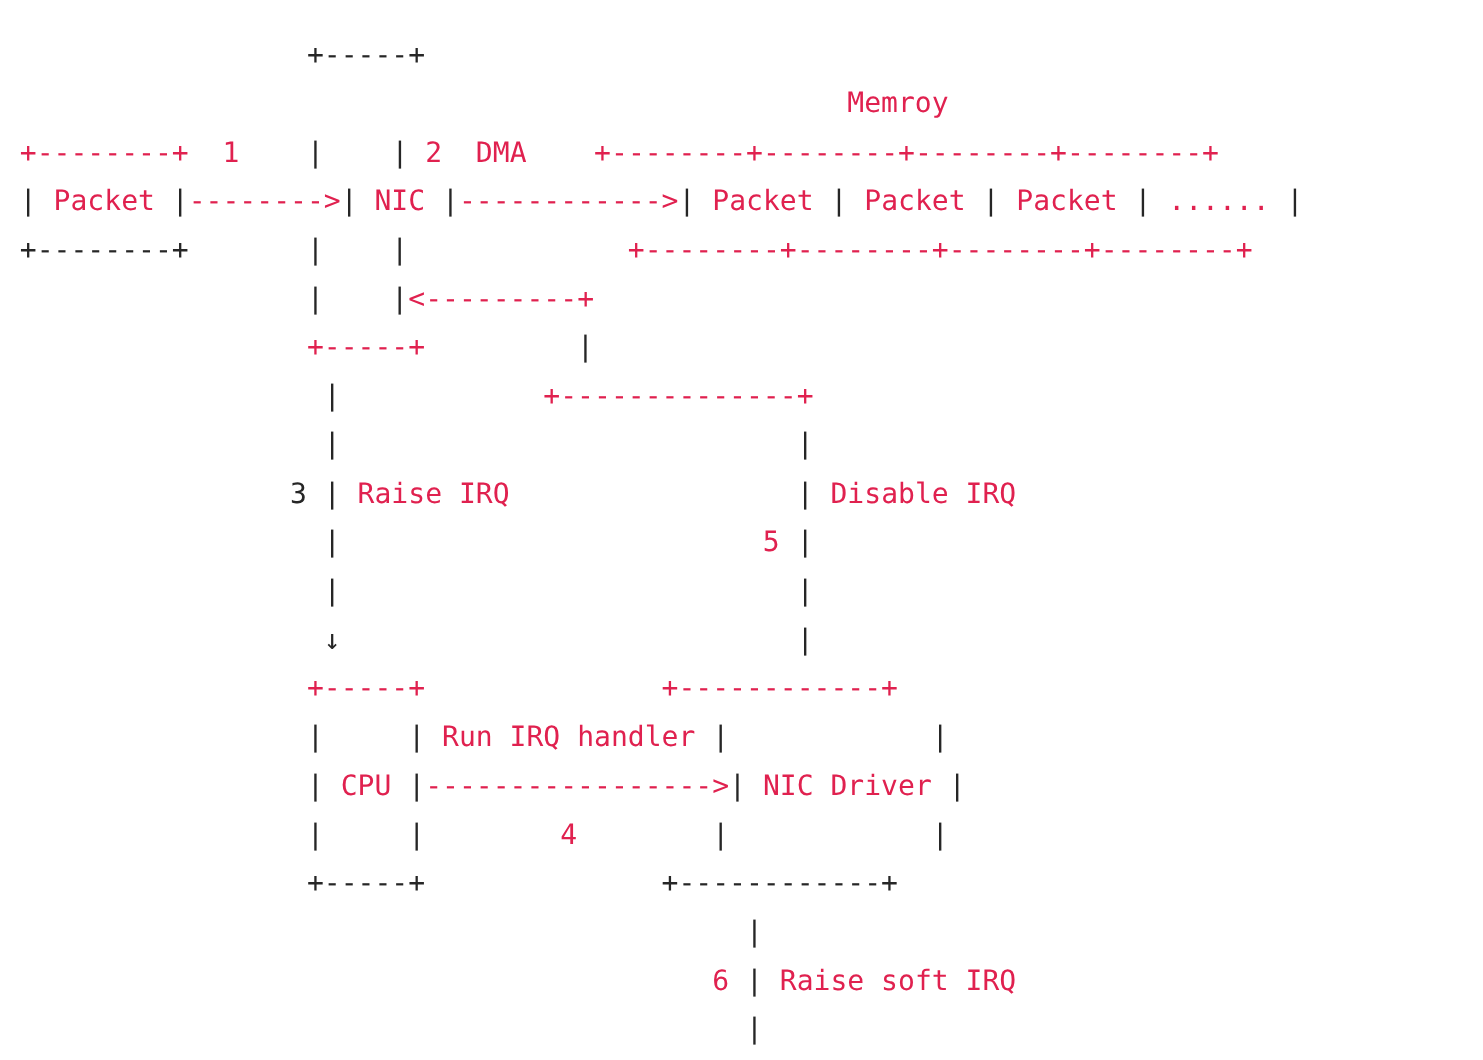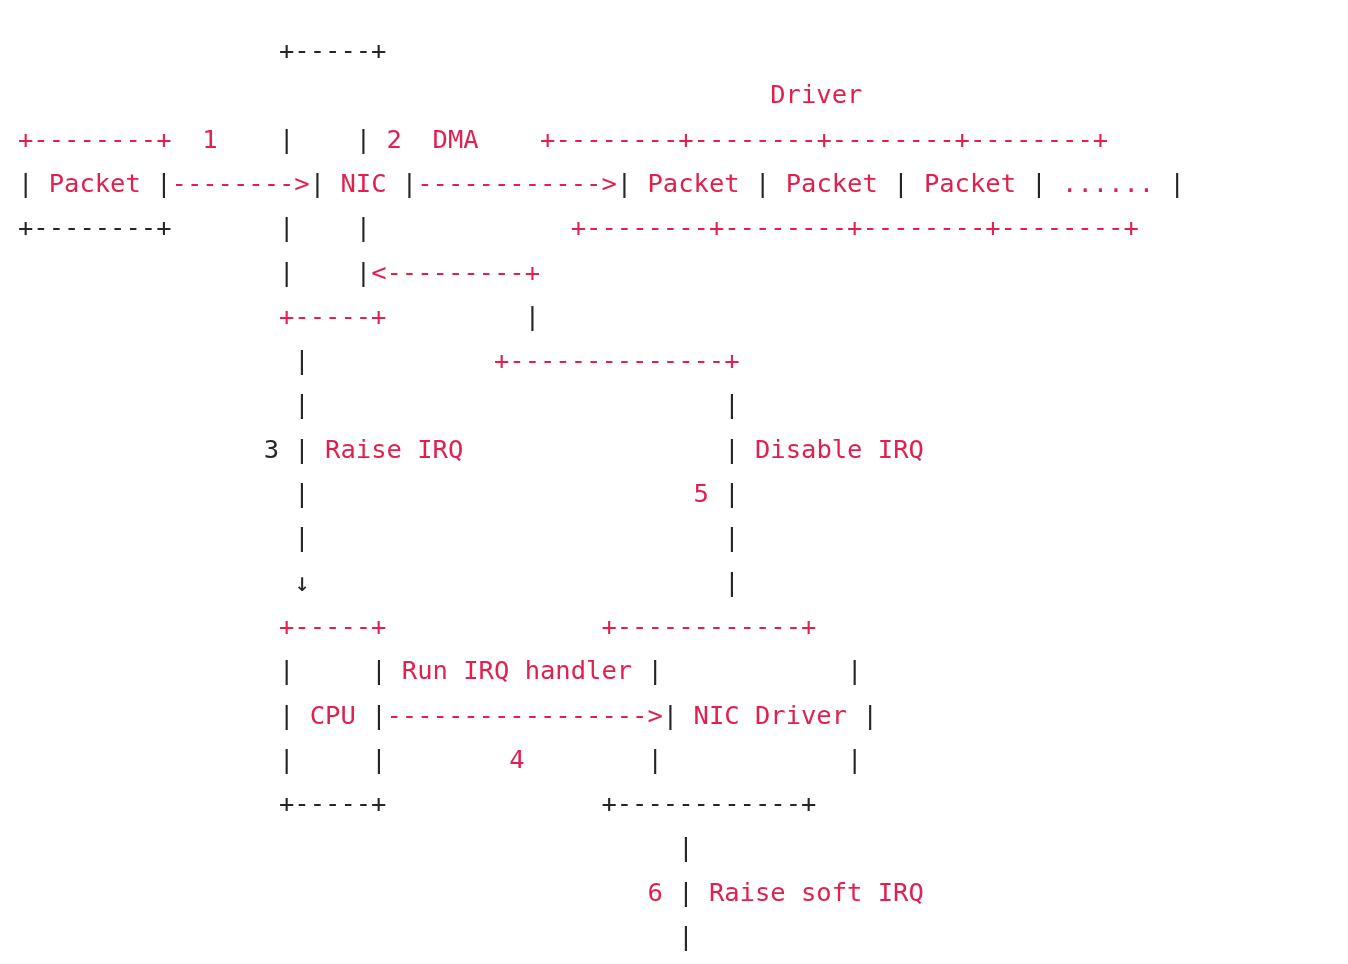--- a/index.html
+++ b/index.html
@@ -36,21 +36,21 @@
     font-family: "DejaVu Sans Mono", "Liberation Mono", monospace;
   }
   .c-red   { color: #e0214f; }
   .c-dark  { color: #262626; }
 </style>
 </head>
 <body>
 
 <div id="ascii-canvas">
     <div class="ascii-row" style="top: 28px; padding-left: 18px; font-size: 25.5px; line-height: 44.3px;"><span class="c-pad" style="color: transparent;">                 </span><span class="c-dark" style="color: rgb(38, 38, 38);">+-----+</span></div>
-    <div class="ascii-row" style="top: 72.3px; padding-left: 18px; font-size: 25.5px; line-height: 44.3px;"><span class="c-pad" style="color: transparent;">                                                 </span><span class="c-red" style="color: rgb(224, 33, 79);">Driver</span></div>
+    <div class="ascii-row" style="top: 72.3px; padding-left: 18px; font-size: 25.5px; line-height: 44.3px;"><span class="c-pad" style="color: transparent;">                                                 </span><span class="c-red" style="color: rgb(224, 33, 79);">Memroy</span></div>
     <div class="ascii-row" style="top: 116.6px; padding-left: 18px; font-size: 25.5px; line-height: 44.3px;"><span class="c-red" style="color: rgb(224, 33, 79);">+--------+</span><span class="c-pad" style="color: transparent;">  </span><span class="c-red" style="color: rgb(224, 33, 79);">1</span><span class="c-pad" style="color: transparent;">    </span><span class="c-dark" style="color: rgb(38, 38, 38);">|</span><span class="c-pad" style="color: transparent;">    </span><span class="c-dark" style="color: rgb(38, 38, 38);">|</span><span class="c-pad" style="color: transparent;"> </span><span class="c-red" style="color: rgb(224, 33, 79);">2</span><span class="c-pad" style="color: transparent;">  </span><span class="c-red" style="color: rgb(224, 33, 79);">DMA</span><span class="c-pad" style="color: transparent;">    </span><span class="c-red" style="color: rgb(224, 33, 79);">+--------+--------+--------+--------+</span></div>
     <div class="ascii-row" style="top: 160.9px; padding-left: 18px; font-size: 25.5px; line-height: 44.3px;"><span class="c-dark" style="color: rgb(38, 38, 38);">|</span><span class="c-red" style="color: rgb(224, 33, 79);"> Packet </span><span class="c-dark" style="color: rgb(38, 38, 38);">|</span><span class="c-red" style="color: rgb(224, 33, 79);">--------&gt;</span><span class="c-dark" style="color: rgb(38, 38, 38);">|</span><span class="c-red" style="color: rgb(224, 33, 79);"> NIC </span><span class="c-dark" style="color: rgb(38, 38, 38);">|</span><span class="c-red" style="color: rgb(224, 33, 79);">------------&gt;</span><span class="c-dark" style="color: rgb(38, 38, 38);">|</span><span class="c-red" style="color: rgb(224, 33, 79);"> Packet </span><span class="c-dark" style="color: rgb(38, 38, 38);">|</span><span class="c-red" style="color: rgb(224, 33, 79);"> Packet </span><span class="c-dark" style="color: rgb(38, 38, 38);">|</span><span class="c-red" style="color: rgb(224, 33, 79);"> Packet </span><span class="c-dark" style="color: rgb(38, 38, 38);">|</span><span class="c-red" style="color: rgb(224, 33, 79);"> ...... </span><span class="c-dark" style="color: rgb(38, 38, 38);">|</span></div>
     <div class="ascii-row" style="top: 205.2px; padding-left: 18px; font-size: 25.5px; line-height: 44.3px;"><span class="c-dark" style="color: rgb(38, 38, 38);">+--------+</span><span class="c-pad" style="color: transparent;">       </span><span class="c-dark" style="color: rgb(38, 38, 38);">|</span><span class="c-pad" style="color: transparent;">    </span><span class="c-dark" style="color: rgb(38, 38, 38);">|</span><span class="c-pad" style="color: transparent;">             </span><span class="c-red" style="color: rgb(224, 33, 79);">+--------+--------+--------+--------+</span></div>
     <div class="ascii-row" style="top: 249.5px; padding-left: 18px; font-size: 25.5px; line-height: 44.3px;"><span class="c-pad" style="color: transparent;">                 </span><span class="c-dark" style="color: rgb(38, 38, 38);">|</span><span class="c-pad" style="color: transparent;">    </span><span class="c-dark" style="color: rgb(38, 38, 38);">|</span><span class="c-red" style="color: rgb(224, 33, 79);">&lt;---------+</span></div>
     <div class="ascii-row" style="top: 293.8px; padding-left: 18px; font-size: 25.5px; line-height: 44.3px;"><span class="c-pad" style="color: transparent;">                 </span><span class="c-red" style="color: rgb(224, 33, 79);">+-----+</span><span class="c-pad" style="color: transparent;">         </span><span class="c-dark" style="color: rgb(38, 38, 38);">|</span></div>
     <div class="ascii-row" style="top: 338.1px; padding-left: 18px; font-size: 25.5px; line-height: 44.3px;"><span class="c-pad" style="color: transparent;">                  </span><span class="c-dark" style="color: rgb(38, 38, 38);">|</span><span class="c-pad" style="color: transparent;">            </span><span class="c-red" style="color: rgb(224, 33, 79);">+--------------+</span></div>
     <div class="ascii-row" style="top: 382.4px; padding-left: 18px; font-size: 25.5px; line-height: 44.3px;"><span class="c-pad" style="color: transparent;">                  </span><span class="c-dark" style="color: rgb(38, 38, 38);">|</span><span class="c-pad" style="color: transparent;">                           </span><span class="c-dark" style="color: rgb(38, 38, 38);">|</span></div>
     <div class="ascii-row" style="top: 426.7px; padding-left: 18px; font-size: 25.5px; line-height: 44.3px;"><span class="c-pad" style="color: transparent;">                </span><span class="c-dark" style="color: rgb(38, 38, 38);">3</span><span class="c-pad" style="color: transparent;"> </span><span class="c-dark" style="color: rgb(38, 38, 38);">|</span><span class="c-pad" style="color: transparent;"> </span><span class="c-red" style="color: rgb(224, 33, 79);">Raise IRQ</span><span class="c-pad" style="color: transparent;">                 </span><span class="c-dark" style="color: rgb(38, 38, 38);">|</span><span class="c-pad" style="color: transparent;"> </span><span class="c-red" style="color: rgb(224, 33, 79);">Disable IRQ</span></div>
     <div class="ascii-row" style="top: 471px; padding-left: 18px; font-size: 25.5px; line-height: 44.3px;"><span class="c-pad" style="color: transparent;">                  </span><span class="c-dark" style="color: rgb(38, 38, 38);">|</span><span class="c-pad" style="color: transparent;">                         </span><span class="c-red" style="color: rgb(224, 33, 79);">5</span><span class="c-pad" style="color: transparent;"> </span><span class="c-dark" style="color: rgb(38, 38, 38);">|</span></div>
     <div class="ascii-row" style="top: 515.3px; padding-left: 18px; font-size: 25.5px; line-height: 44.3px;"><span class="c-pad" style="color: transparent;">                  </span><span class="c-dark" style="color: rgb(38, 38, 38);">|</span><span class="c-pad" style="color: transparent;">                           </span><span class="c-dark" style="color: rgb(38, 38, 38);">|</span></div>

